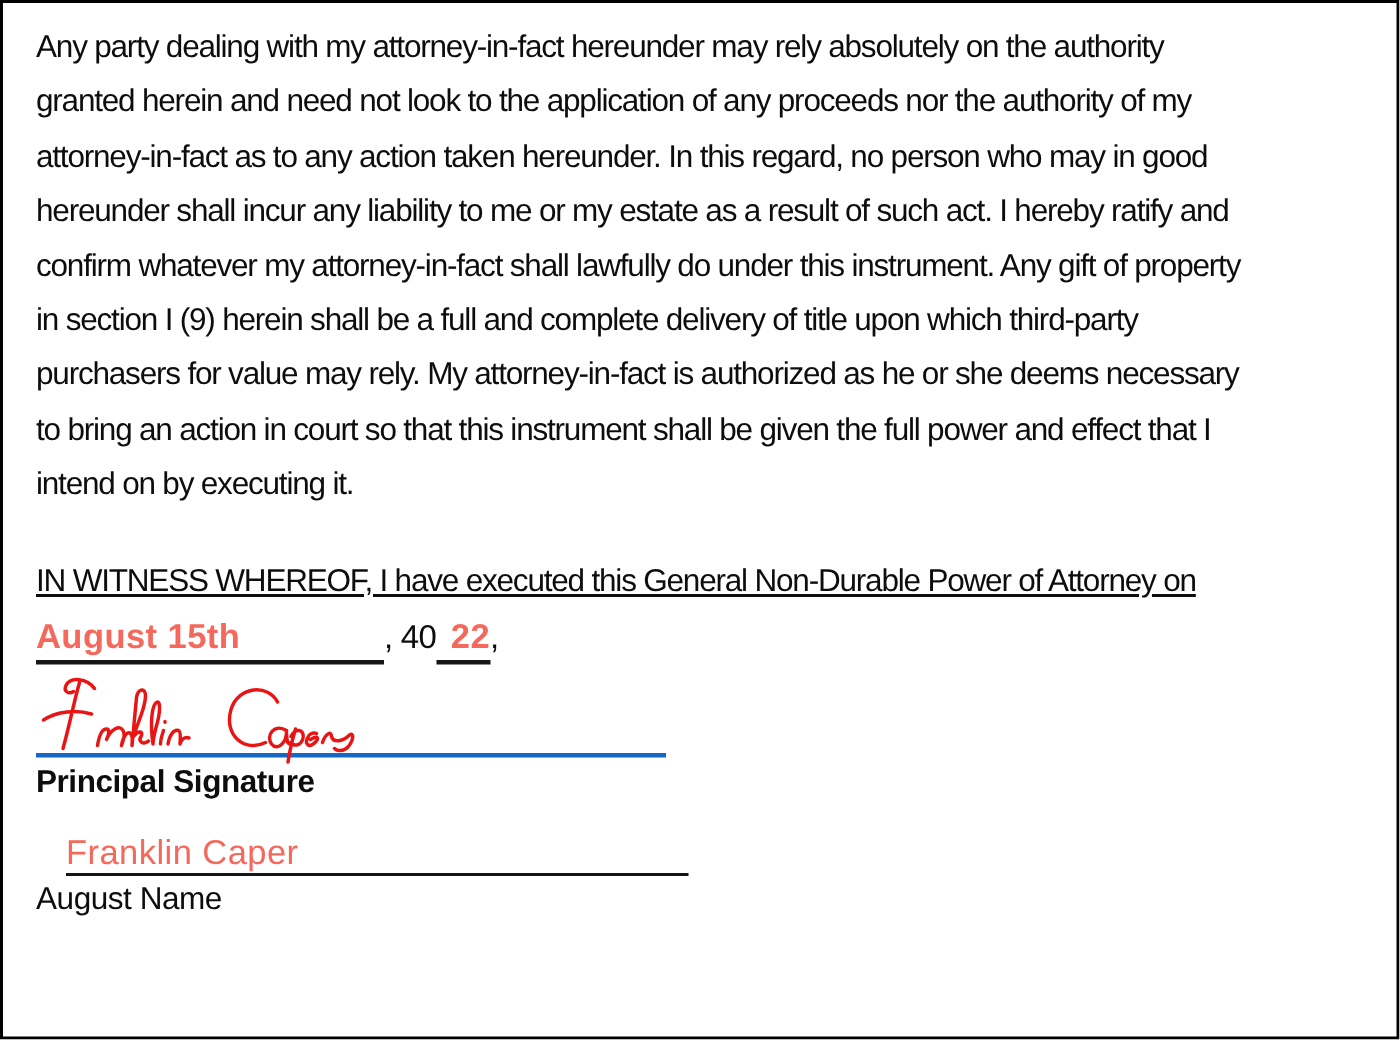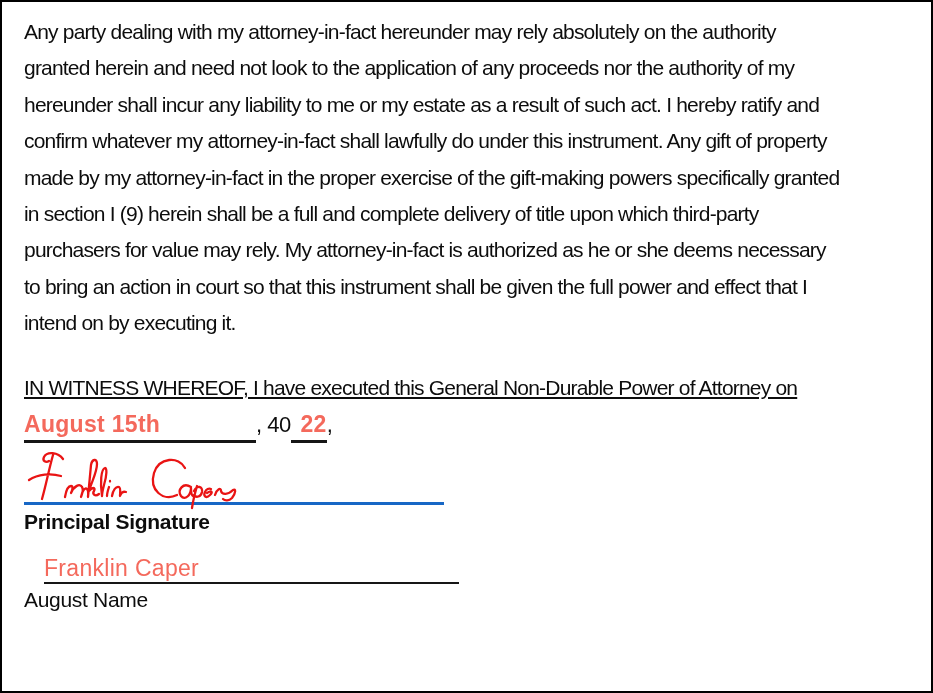--- a/index.html
+++ b/index.html
@@ -79,23 +79,23 @@
   }
 </style>
 </head>
 <body>
 
 <div class="page">
 
   <div class="para">
     <div class="line">Any party dealing with my attorney-in-fact hereunder may rely absolutely on the authority</div>
     <div class="line">granted herein and need not look to the application of any proceeds nor the authority of my</div>
+    <div class="line">attorney-in-fact as to any action taken hereunder. In this regard, no person who may in good</div>
     <div class="line">hereunder shall incur any liability to me or my estate as a result of such act. I hereby ratify and</div>
     <div class="line">confirm whatever my attorney-in-fact shall lawfully do under this instrument. Any gift of property</div>
-    <div class="line">made by my attorney-in-fact in the proper exercise of the gift-making powers specifically granted</div>
     <div class="line">in section I (9) herein shall be a full and complete delivery of title upon which third-party</div>
     <div class="line">purchasers for value may rely. My attorney-in-fact is authorized as he or she deems necessary</div>
     <div class="line">to bring an action in court so that this instrument shall be given the full power and effect that I</div>
     <div class="line">intend on by executing it.</div>
   </div>
 
   <div class="witness">IN WITNESS WHEREOF, I have executed this General Non-Durable Power of Attorney on</div>
 
   <div class="date-row">
     <span class="blank blank-month"><span class="fill">August 15th</span></span><span>, 40</span><span class="blank blank-year"><span class="fill">22</span></span><span>,</span>

